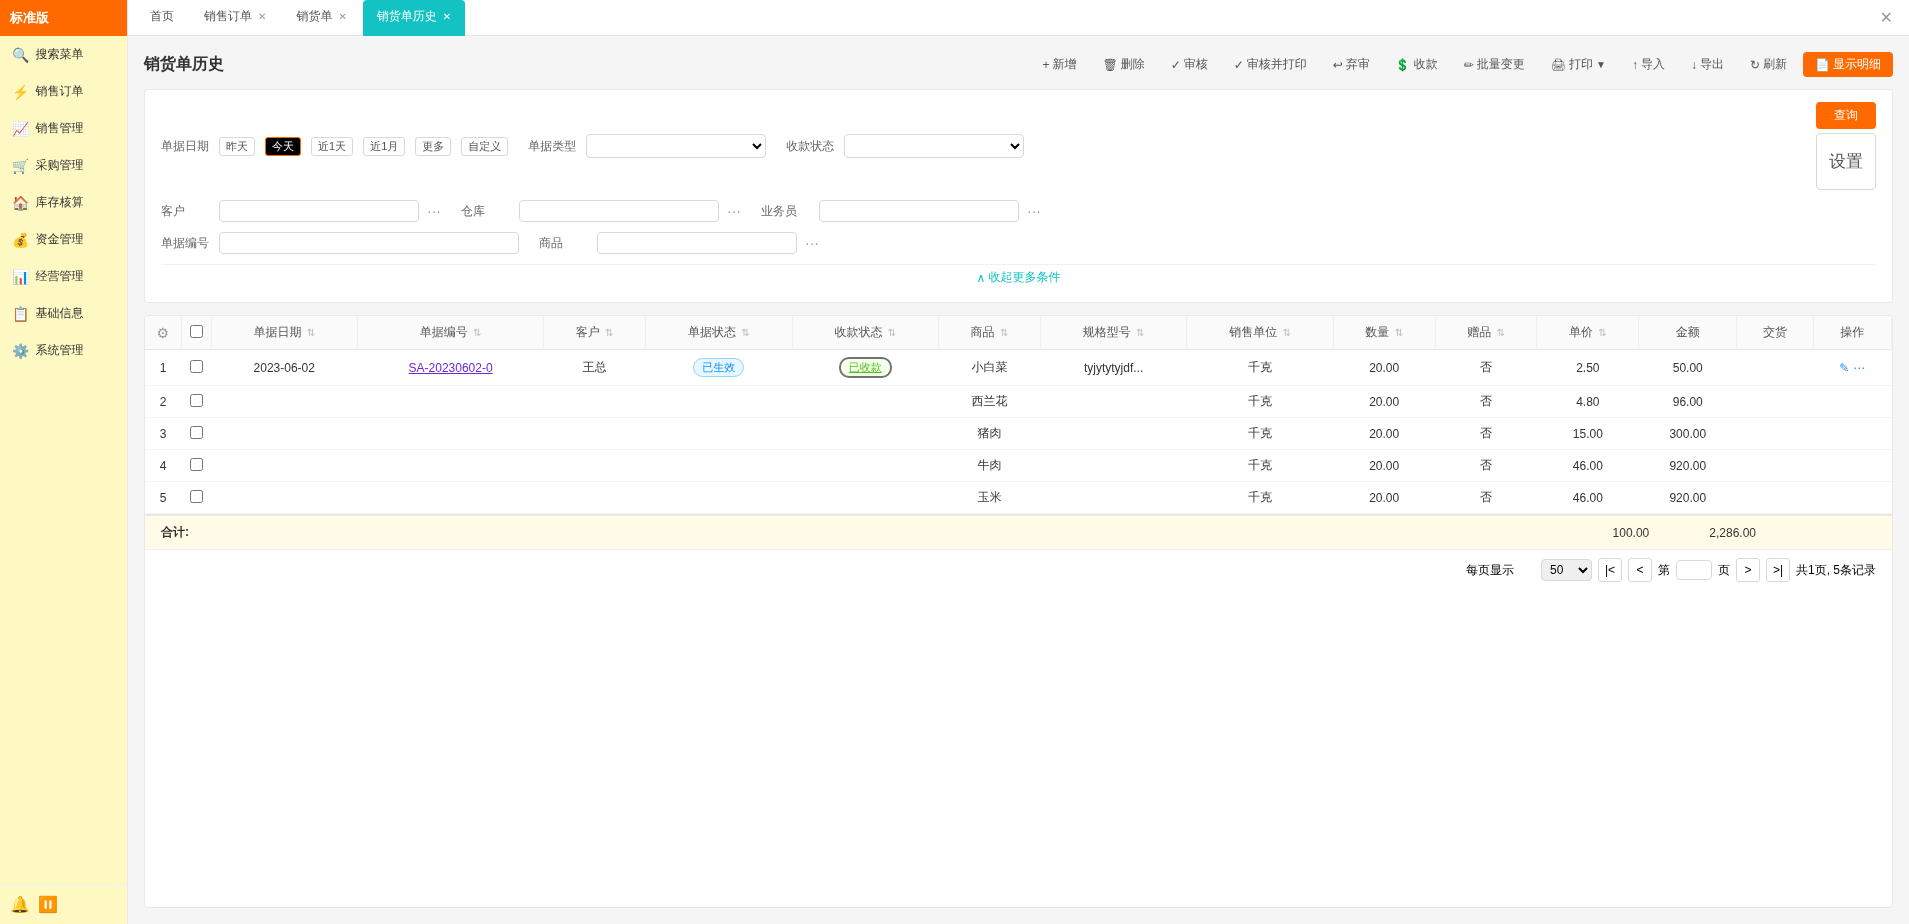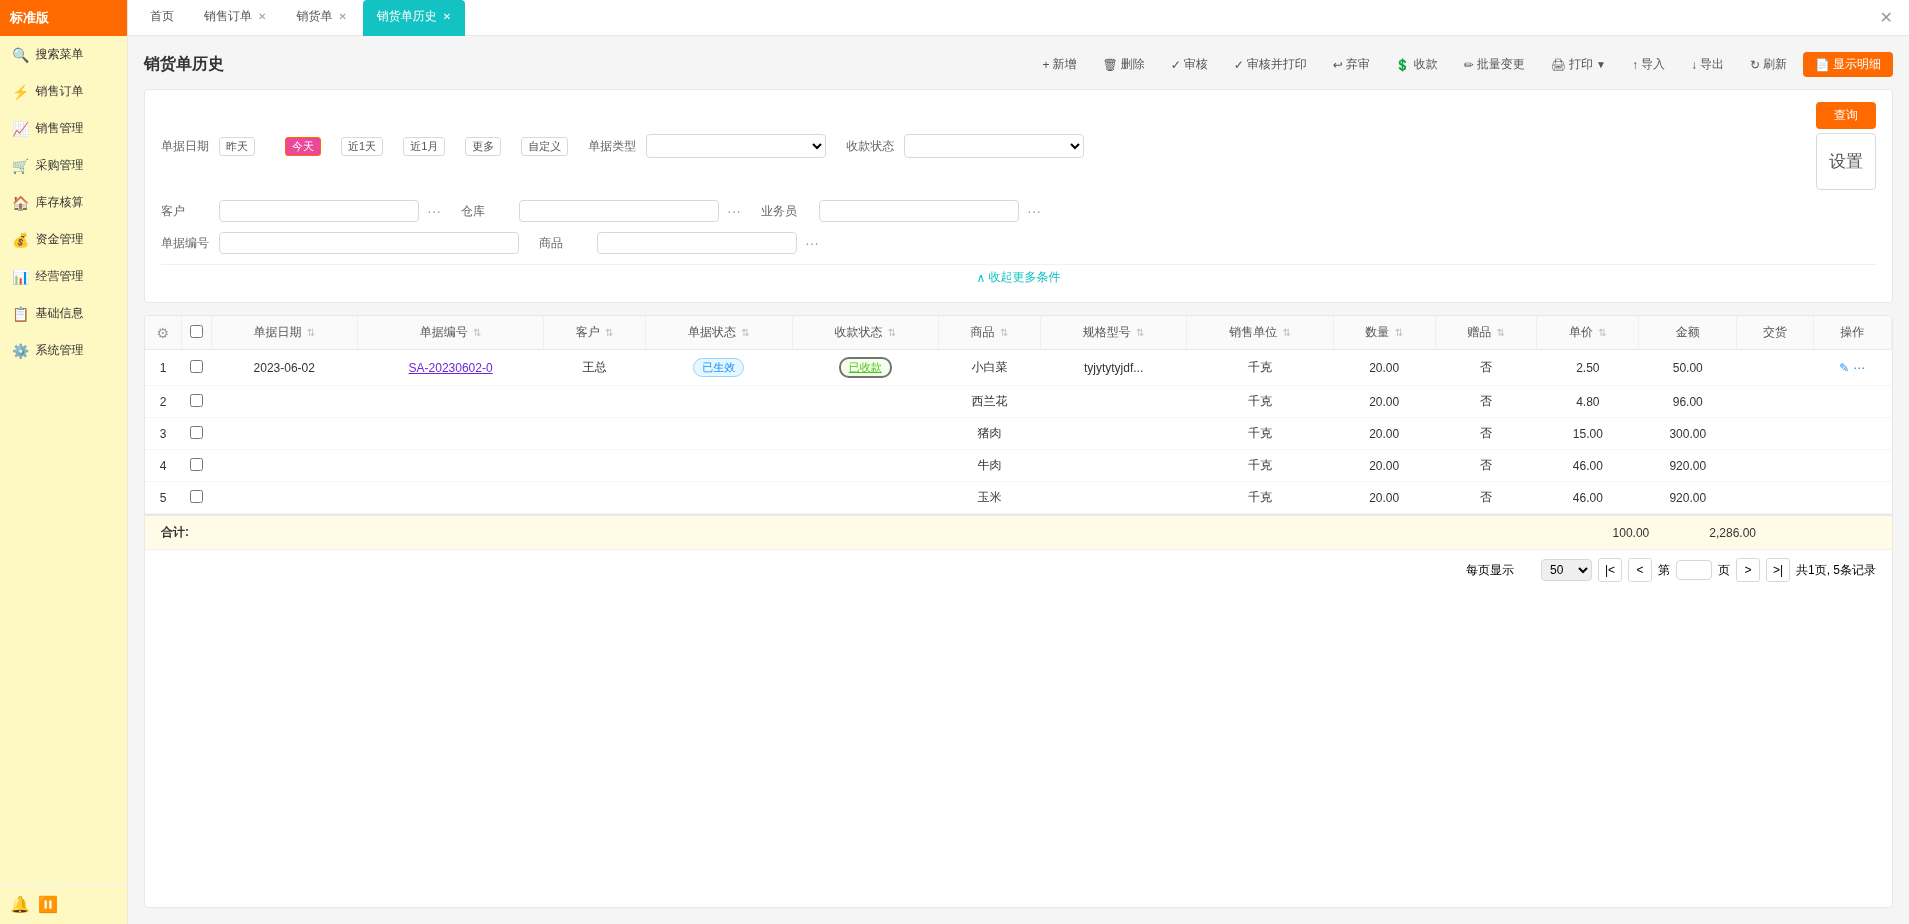--- a/index.html
+++ b/index.html
@@ -168,36 +168,35 @@
       font-size: 12px;
       width: 180px;
       outline: none;
       background: #fff;
       cursor: pointer;
     }
     .filter-dots { color: #999; cursor: pointer; font-size: 14px; }
     .date-shortcuts {
       display: flex;
       align-items: center;
-      gap: 20px;
+      gap: 10px;
     }
     .date-btn {
       padding: 1px 6px;
       font-size: 11px;
       border: 1px solid #d9d9d9;
       border-radius: 3px;
       cursor: pointer;
       color: #555;
       background: #fff;
     }
     .date-btn.active {
-      background: #ec4899;
+      background: #000000;
       color: #fff;
       border-color: #ff6a00;
-      margin-left: 10px;
     }
     .date-range {
       font-size: 11px;
       color: #666;
     }
     .collapse-btn {
       display: flex;
       align-items: center;
       gap: 3px;
       color: #13c2c2;

